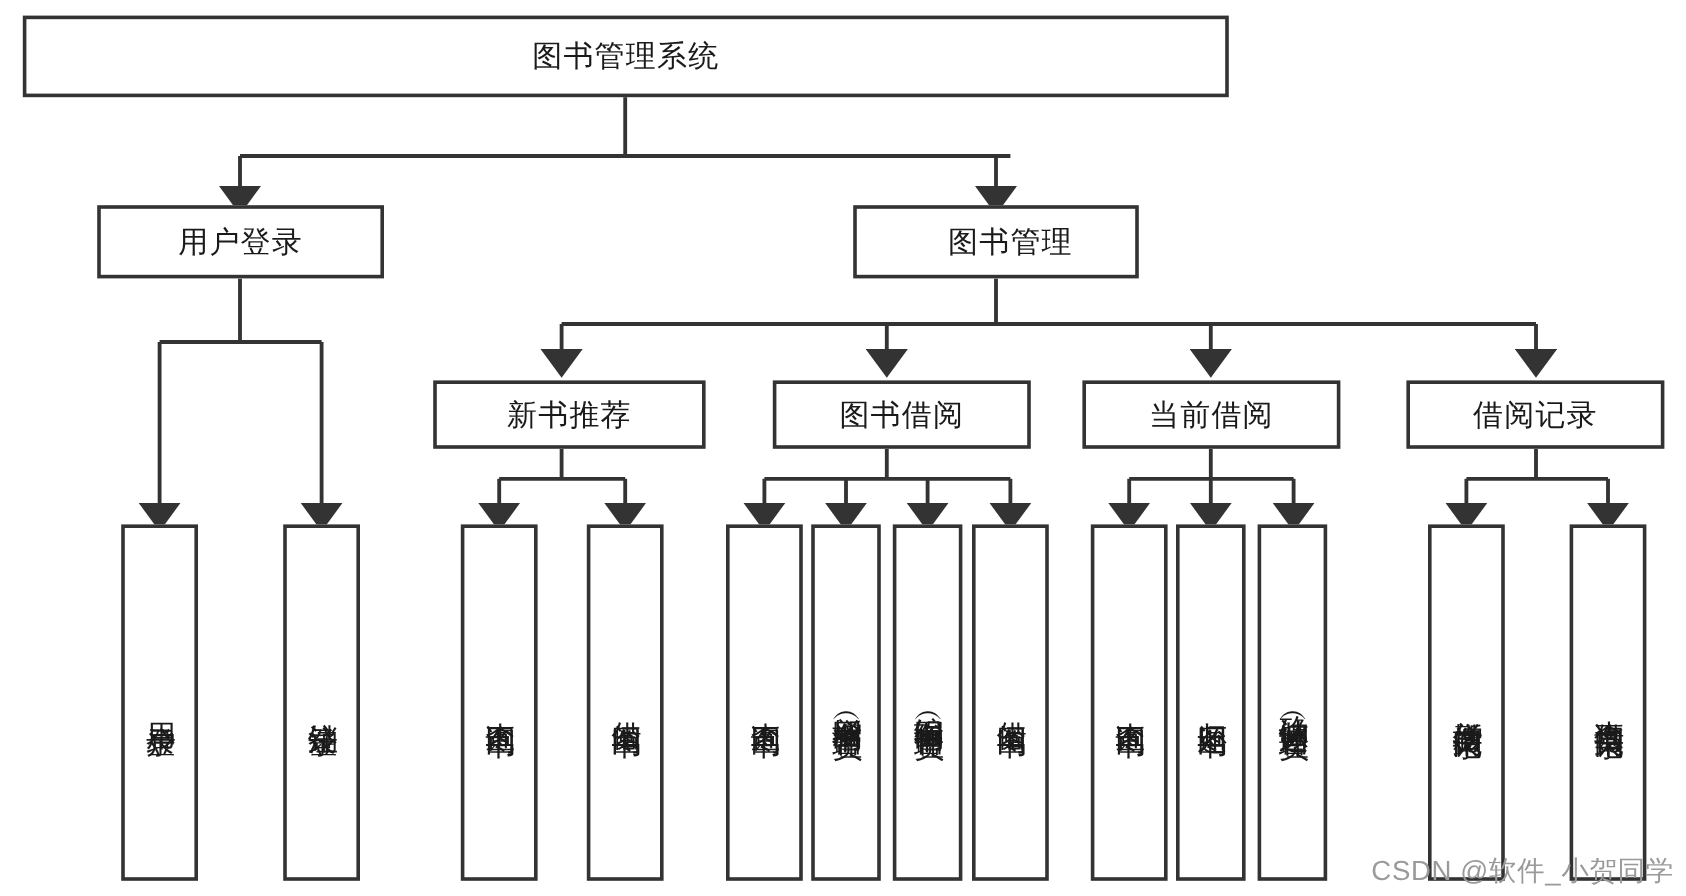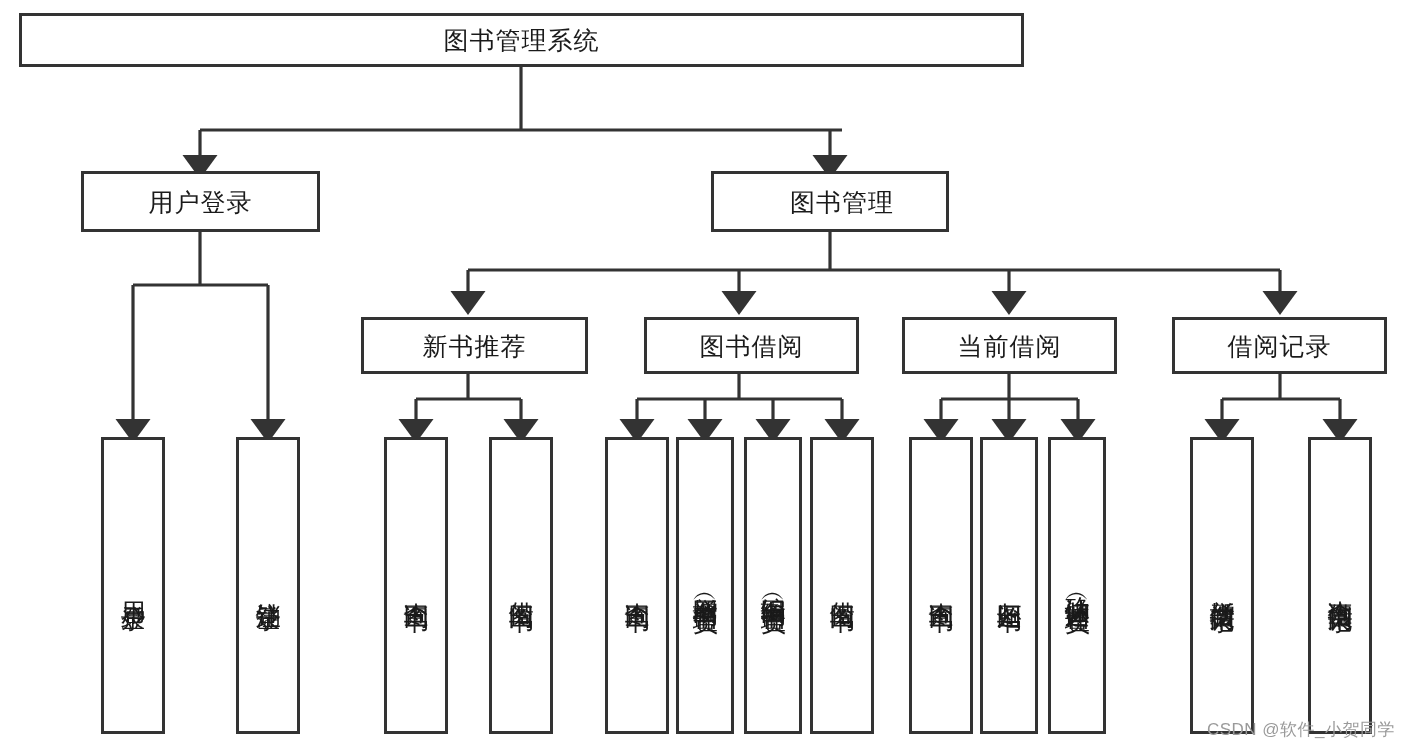--- a/index.html
+++ b/index.html
@@ -58,21 +58,21 @@
   .node-v .vtext {
     writing-mode: vertical-rl;
     text-orientation: upright;
     display: block;
     white-space: nowrap;
   }
   .watermark {
     position: absolute;
     right: 10px;
     bottom: 6px;
-    font-size: 17px;
+    font-size: 23px;
     color: #9a9a9a;
     z-index: 5;
     white-space: nowrap;
     letter-spacing: 0.5px;
   }
 </style>
 </head>
 <body>
 
 <div id="canvas">
@@ -120,21 +120,21 @@
       <path d="M1009,399 L1009,424" marker-end="url(#arrow)"></path>
       <path d="M1078,399 L1078,424" marker-end="url(#arrow)"></path>
 
       <path d="M1280,374 L1280,399"></path>
       <path d="M1222,399 L1340,399"></path>
       <path d="M1222,399 L1222,424" marker-end="url(#arrow)"></path>
       <path d="M1340,399 L1340,424" marker-end="url(#arrow)"></path>
     </g>
   </svg>
 
-  <div class="node node-h node-root" style="left:19px; top:13px; width:1005px; height:54px;">
+  <div class="node node-h node-root" style="left:19px; top:13px; width:1005px; height:68px;">
     <span>图书管理系统</span>
   </div>
 
   <div class="node node-h" style="left:81px; top:171px; width:239px; height:61px;">
     <span>用户登录</span>
   </div>
   <div class="node node-h" style="left:711px; top:171px; width:238px; height:61px;padding-left:24px;">
     <span>图书管理</span>
   </div>
 

